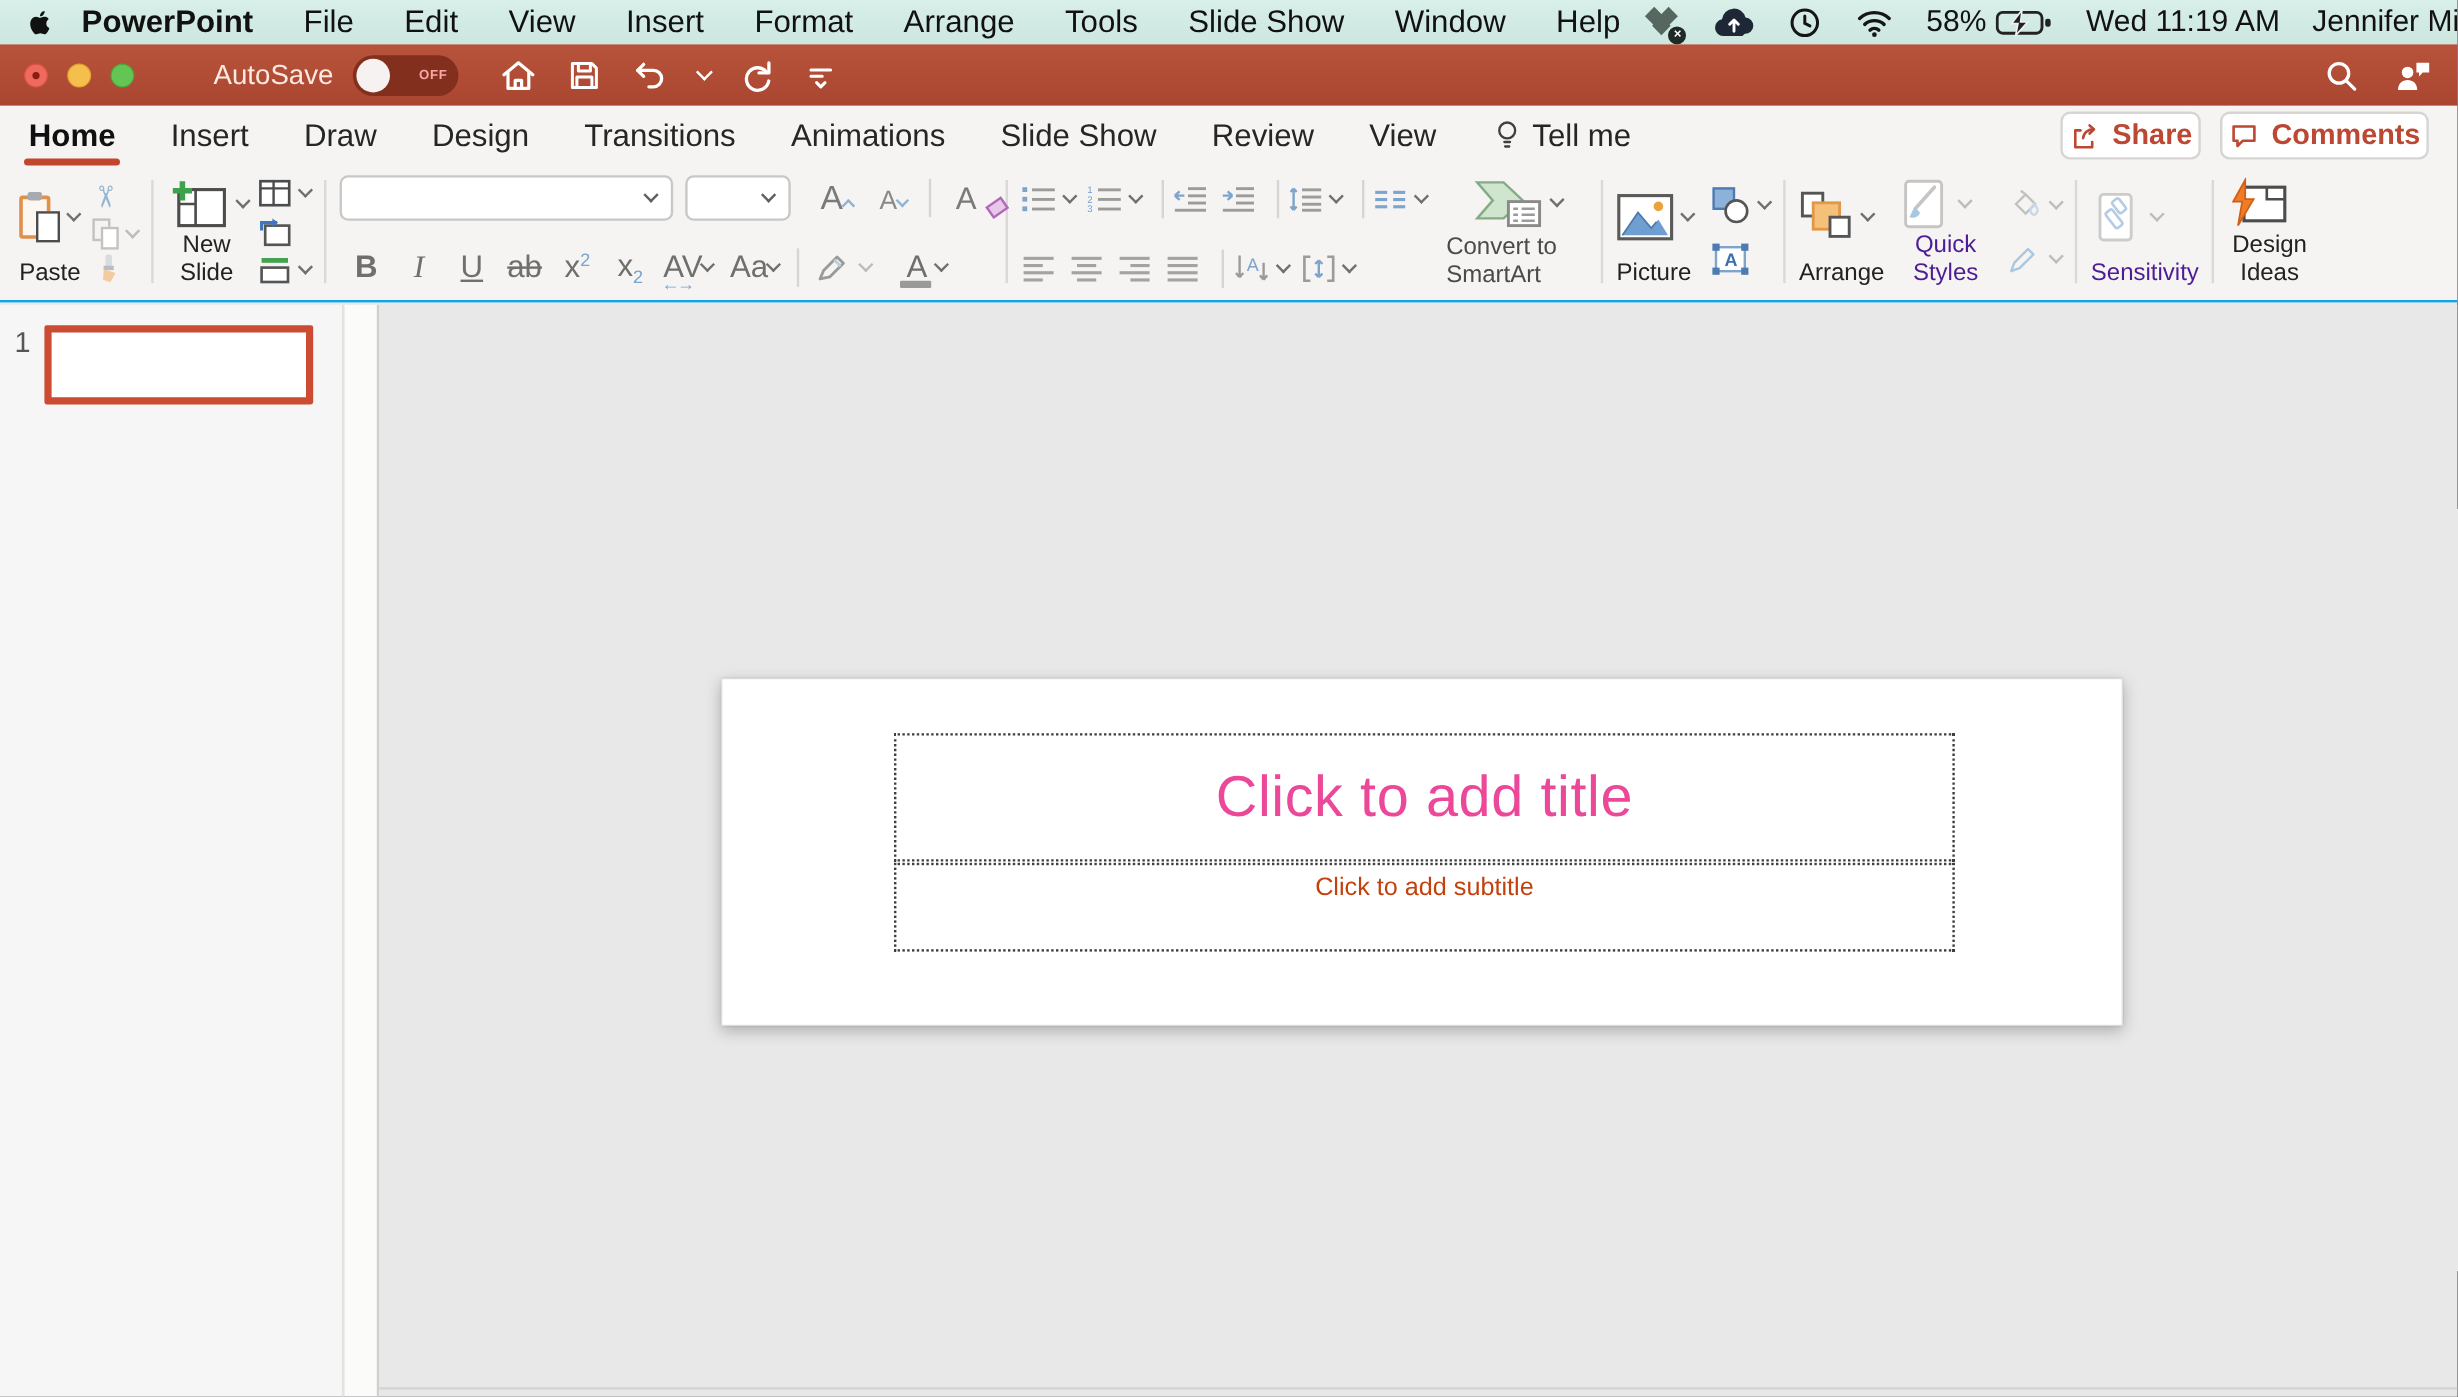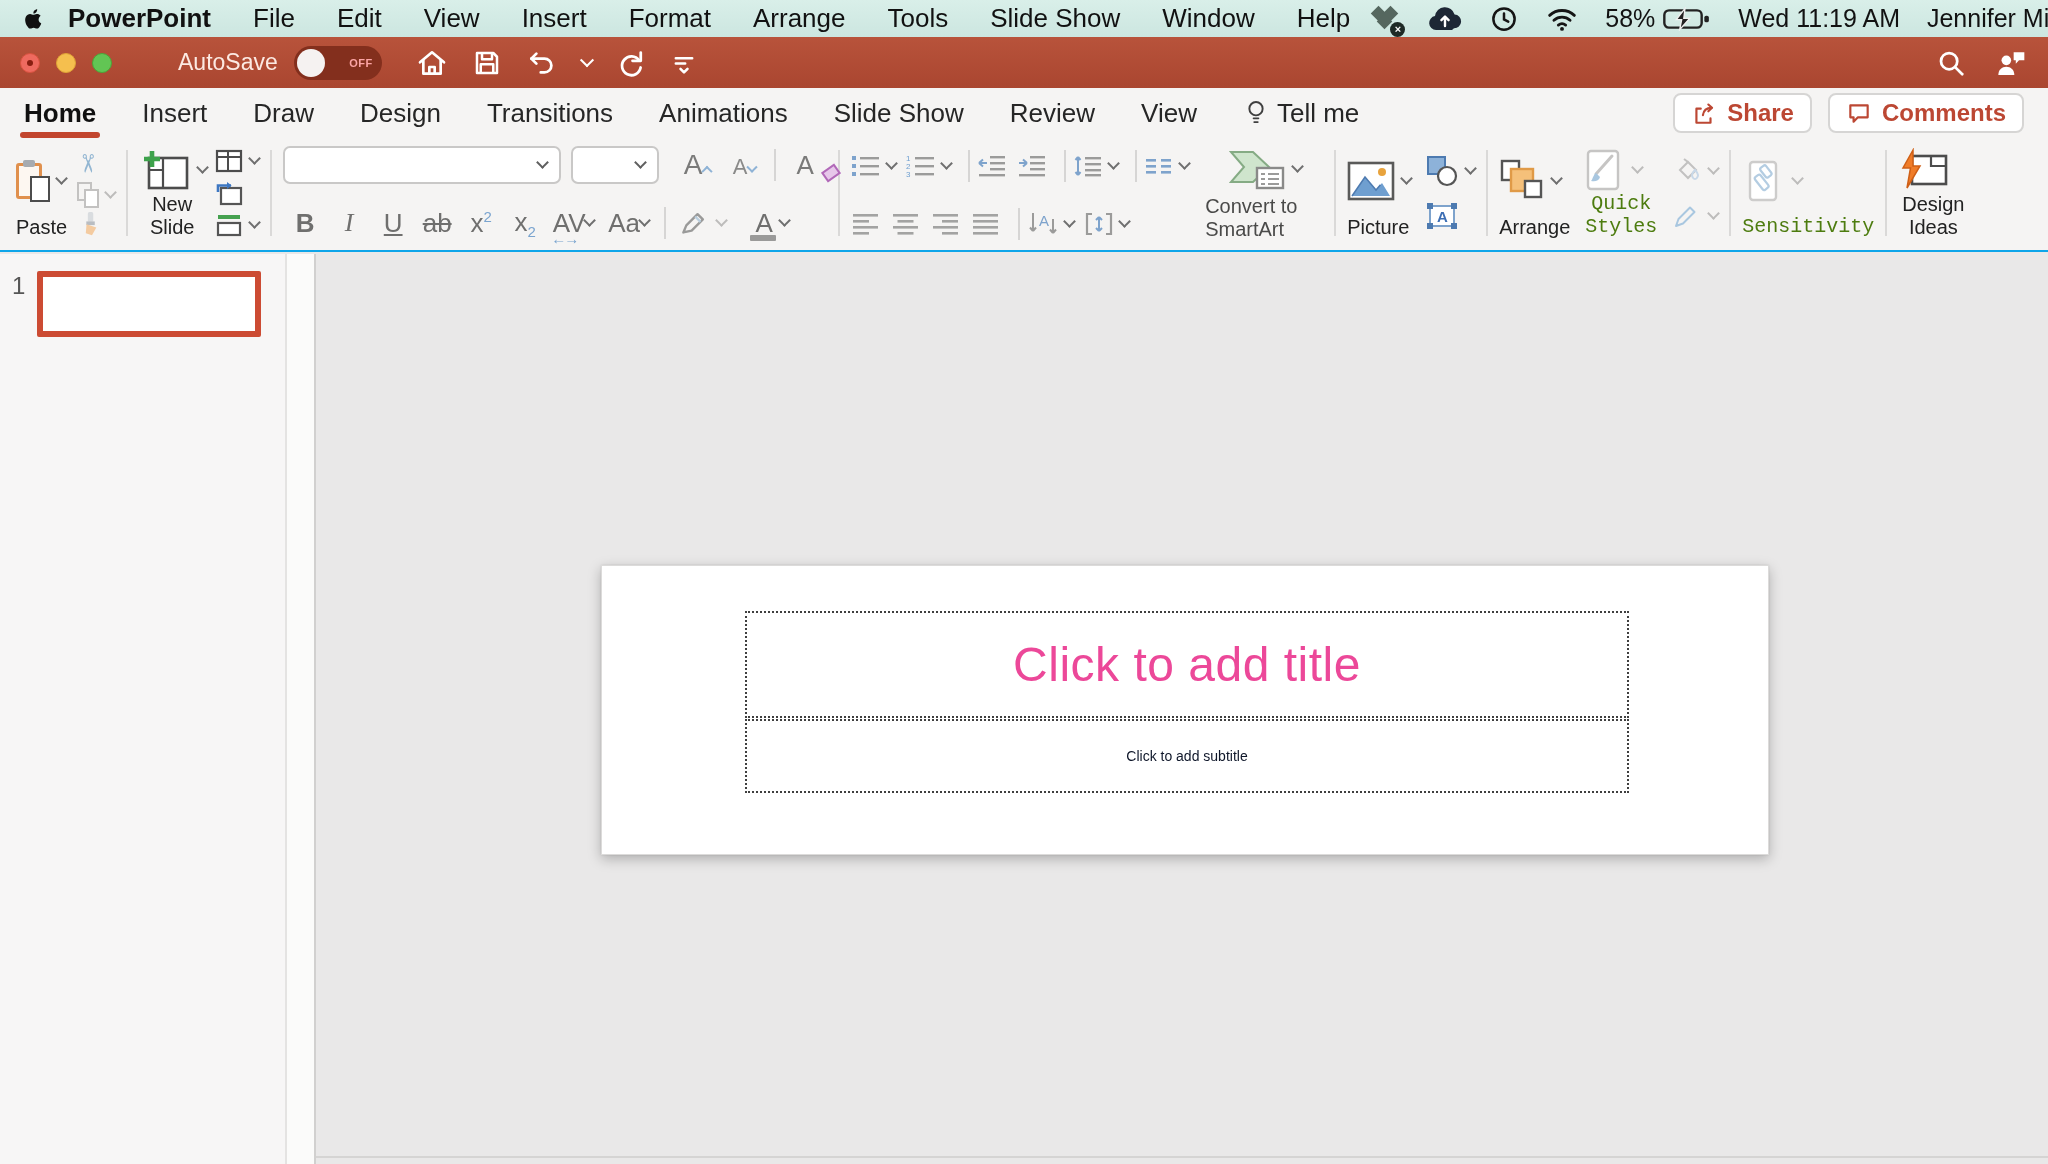--- a/index.html
+++ b/index.html
@@ -43,31 +43,31 @@
   .tb-right { margin-left:auto; display:flex; align-items:center; gap:28px; }
 
   
   .chrome { background:#f5f4f3; border-bottom:2px solid #0ea5e9; }
   .tabrow { height:50px; display:flex; align-items:center; padding:0 24px; }
   .tab { font-size:26px; color:#262626; margin-right:46px; position:relative; height:50px; display:flex; align-items:center; white-space:nowrap; }
   .tab.active { font-weight:700; color:#101010; }
   .tab.active::after { content:""; position:absolute; left:-4px; right:-4px; bottom:0; height:6px; border-radius:3px; background:#c2452d; }
   .tellme { display:flex; align-items:center; gap:8px; }
   .tab-actions { margin-left:auto; display:flex; gap:16px; }
-  .actbtn { height:40px; display:flex; align-items:center; gap:10px; padding:0 16px; background:#fff; border:2px solid #d6d5d4; border-radius:8px; color:#bc4733; font-size:24px; font-weight:700; }
+  .actbtn { height:40px; display:flex; align-items:center; gap:10px; padding:0 5px; background:#fff; border:2px solid #d6d5d4; border-radius:8px; color:#bc4733; font-size:24px; font-weight:700; }
 
   
   .ribbon { height:112px; display:flex; align-items:stretch; padding:8px 10px 10px 16px; overflow:hidden; }
   .vdiv { width:2px; background:#dad9d8; margin:4px 11px; }
   .idiv { width:2px; height:32px; background:#d6d5d4; margin:0 7px; align-self:center; }
   .rcol { display:flex; flex-direction:column; justify-content:space-between; }
   .bigbtn { display:flex; flex-direction:column; align-items:flex-start; justify-content:space-between; padding-bottom:2px; }
   .bigbtn .icorow { display:flex; align-items:center; gap:7px; flex:1; }
   .biglabel { font-size:20px; color:#222; text-align:center; line-height:1.12; }
-  .biglabel.gray { color:#4d7c0f;font-family:Liberation Mono, monospace; }
+  .biglabel.gray { color:#4c1d95; }
   .scol { display:flex; flex-direction:column; justify-content:space-between; padding:3px 0; }
   .sbtn { display:flex; align-items:center; gap:7px; }
   .chv { width:9px; height:9px; border-right:2.2px solid #6f6f6f; border-bottom:2.2px solid #6f6f6f; transform:rotate(45deg); margin-top:-5px; flex:none; }
   .chv.dis { border-color:#bdbcbb; }
   .combo { height:38px; background:#fff; border:2px solid #c9c8c7; border-radius:7px; display:flex; align-items:center; justify-content:flex-end; padding:0 12px; }
   .combo .chv { border-color:#5f5f5f; }
   .fname { width:278px; }
   .fsize { width:88px; margin-left:10px; }
   .frow { display:flex; align-items:center; }
   .fmtrow { display:flex; align-items:center; margin-top:6px; }
@@ -100,21 +100,21 @@
   .slide-num { position:absolute; top:18px; left:12px; font-size:24px; color:#565656; font-weight:500; }
   .thumb { position:absolute; top:17px; left:37px; width:224px; height:66px; background:#fff; border:6px solid #cc4b33; border-radius:2px; }
   .gutter { width:29px; background:#fbfbfa; border-right:2px solid #d1d0cf; flex:none; }
   .editor { flex:1; background:#e9e8e8; position:relative; }
   .editor::after { content:""; position:absolute; left:0; right:0; bottom:6px; height:2px; background:#d5d4d3; }
   .canvas { position:absolute; left:285px; top:311px; width:1168px; height:290px; background:#fff; border:1px solid #dcdbda; box-shadow:0 4px 12px rgba(0,0,0,.25), 0 0 2px rgba(0,0,0,.1); }
   .ph { position:absolute; left:143px; width:884px; border:2px dotted #3f3f3f; display:flex; justify-content:center; }
   .ph-title { top:45px; height:107px; align-items:center; }
   .ph-title .txt { font-size:48px; color:#ec4899; font-weight:400; letter-spacing:.5px; }
   .ph-sub { top:153px; height:74px; align-items:flex-start; padding-top:7px; }
-  .ph-sub .txt { font-size:14px; color:#0f172a; font-weight:400;margin-top:20px; }
+  .ph-sub .txt { font-size:21px; color:#c2410c; font-weight:400; }
 
   svg { display:block; }
   .nowrap { white-space:nowrap; }
 </style>
 </head>
 <body>
 
 <div class="screen">
 
   <div class="menubar">

